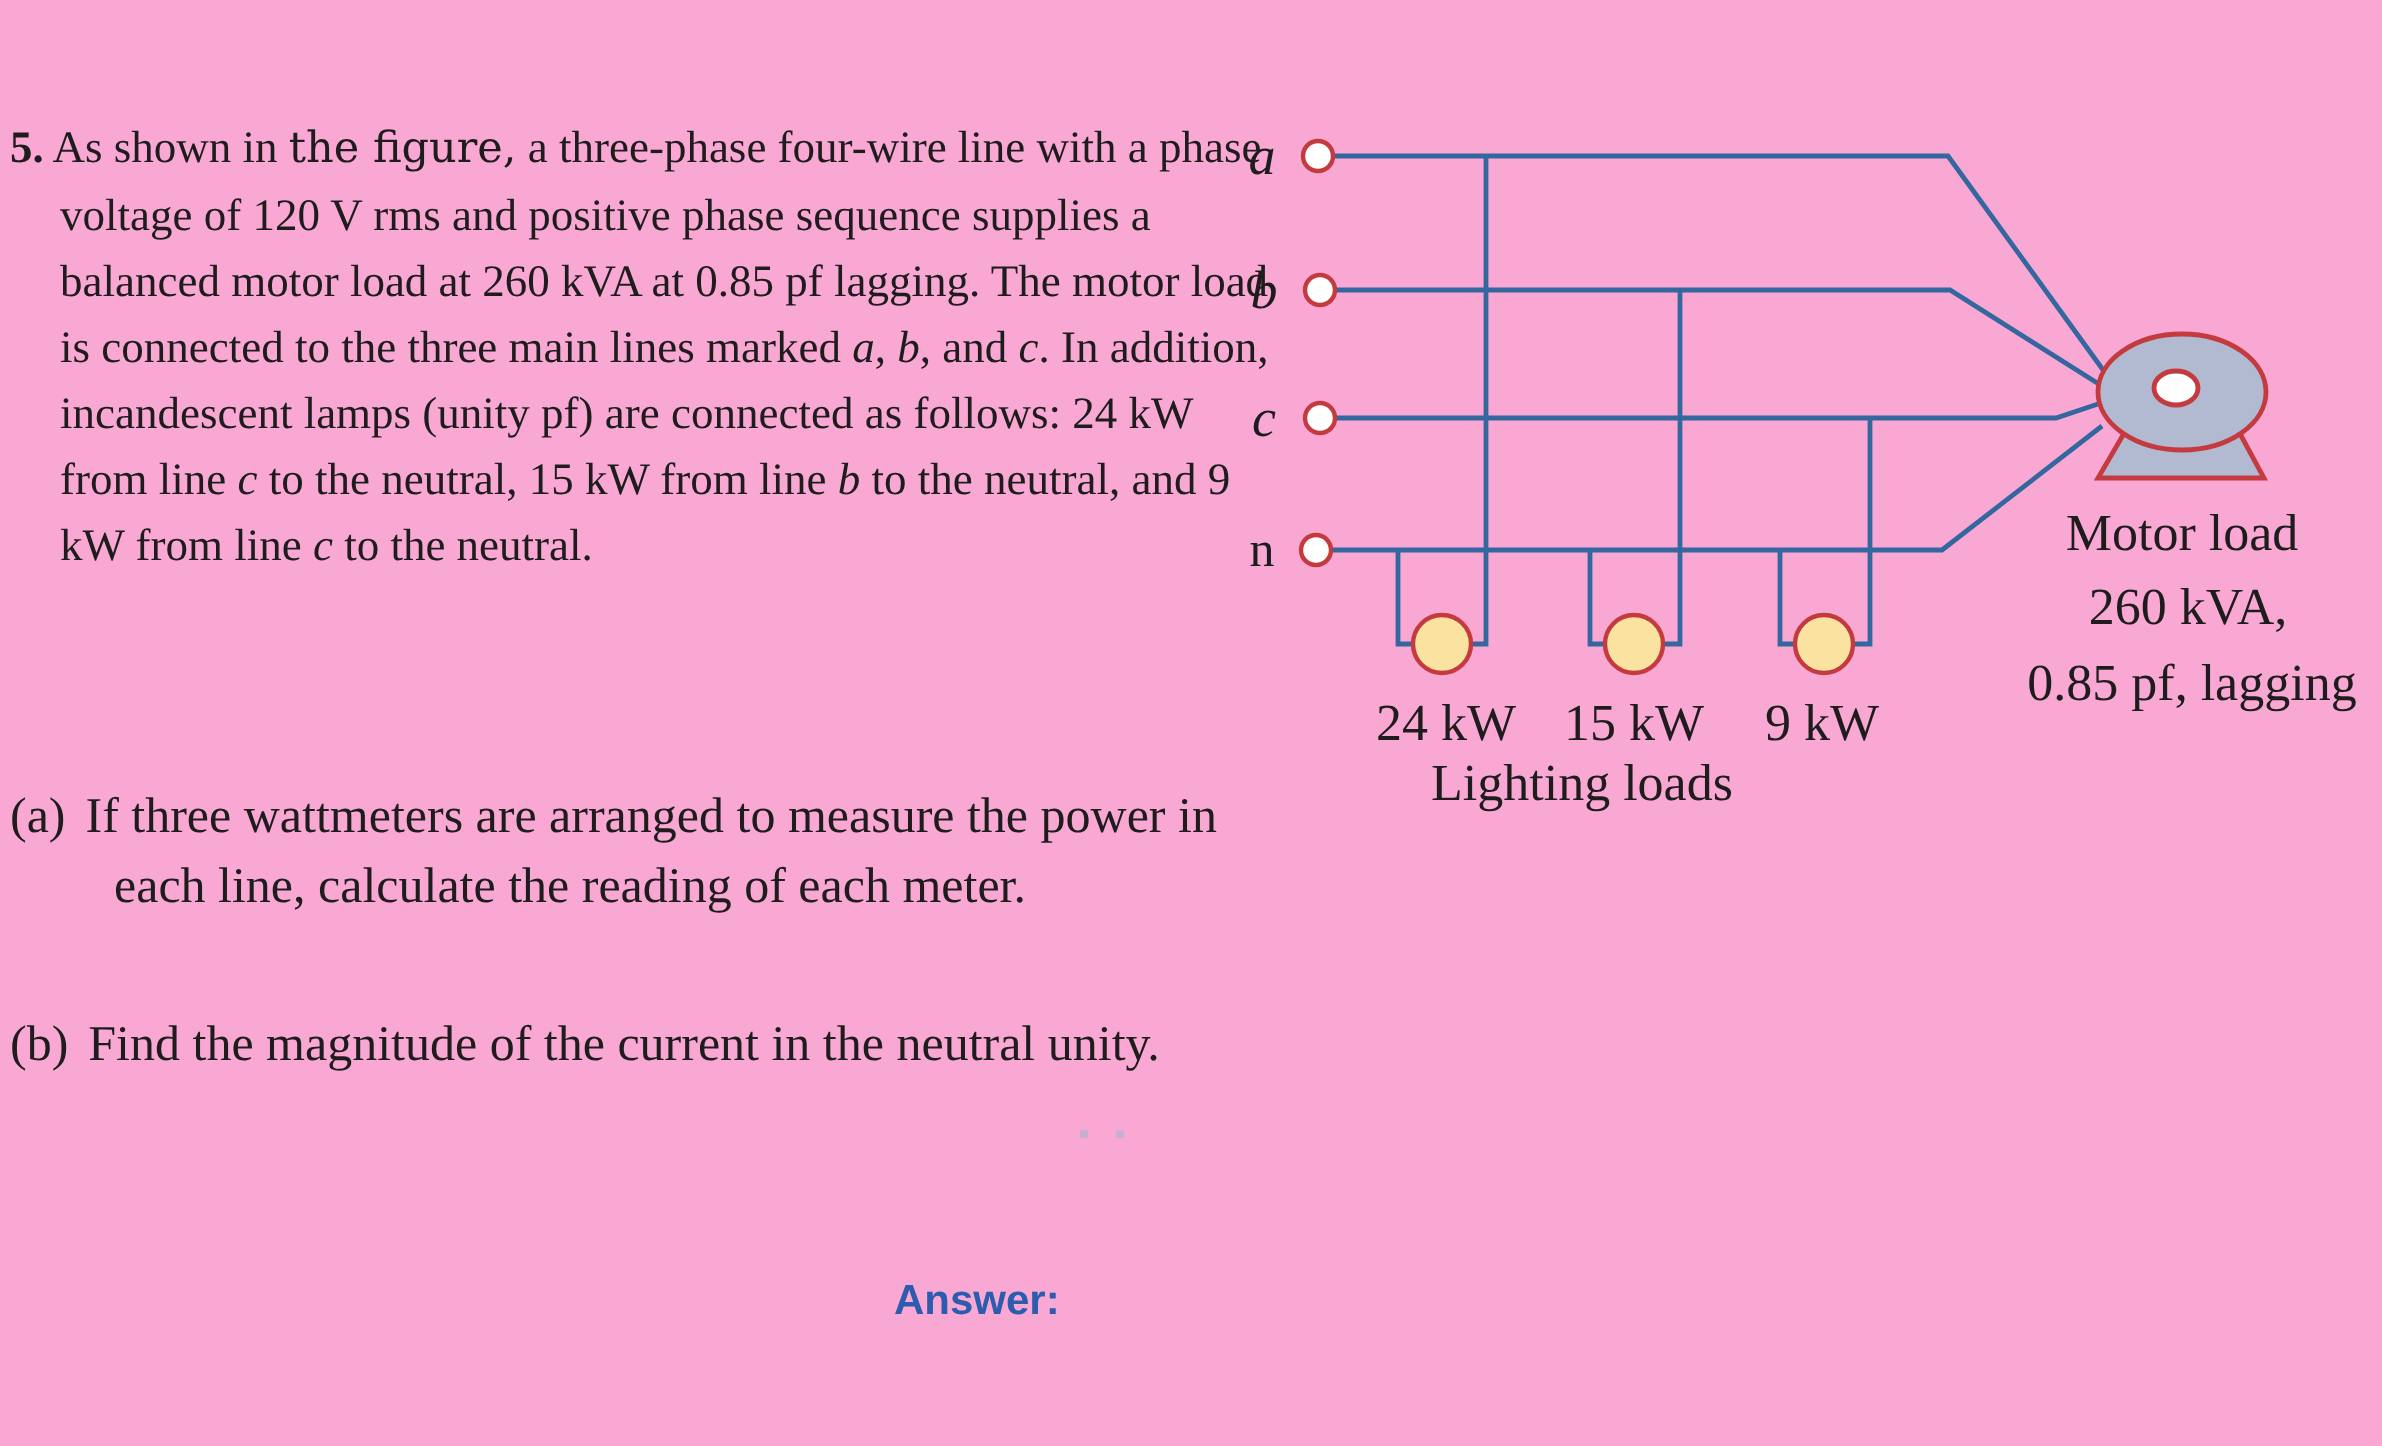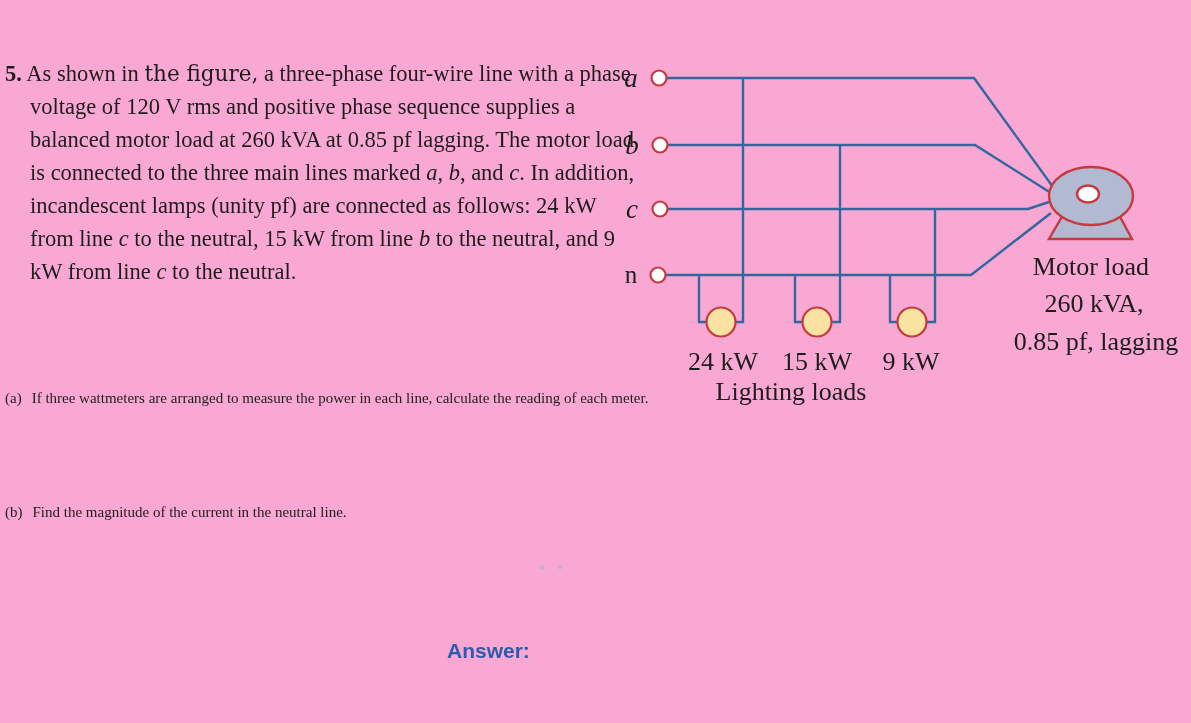--- a/index.html
+++ b/index.html
@@ -25,21 +25,21 @@
     text-indent: -25px;
   }
   .prob-num { font-weight: bold; }
   .figure-ref { font-family: "DejaVu Serif", serif; font-size: 21.5px; }
   .var { font-style: italic; }
 
   .part {
     position: absolute;
     left: 5px;
     width: 600px;
-    font-size: 15px;
+    font-size: 25px;
     line-height: 35px;
     padding-left: 52px;
     text-indent: -52px;
   }
   .part-label { margin-right: 10px; }
   #part-a { top: 366px; }
   #part-b { top: 480px; }
 
   
   #figure-svg { position: absolute; left: 600px; top: 40px; }
@@ -81,21 +81,21 @@
 </style>
 </head>
 <body>
 
 <div id="page">
 
   <p class="problem-para"><span class="prob-num">5.</span><span> As shown in </span><span class="figure-ref">the figure,</span><span> a three-phase four-wire line with a phase voltage of 120 V rms and positive phase sequence supplies a balanced motor load at 260 kVA at 0.85 pf lagging. The motor load is connected to the three main lines marked </span><span class="var">a</span><span>, </span><span class="var">b</span><span>, and </span><span class="var">c</span><span>. In addition, incandescent lamps (unity pf) are connected as follows: 24 kW from line </span><span class="var">c</span><span> to the neutral, 15 kW from line </span><span class="var">b</span><span> to the neutral, and 9 kW from line </span><span class="var">c</span><span> to the neutral.</span></p>
 
   <p class="part" id="part-a"><span class="part-label">(a)</span><span>If three wattmeters are arranged to measure the power in each line, calculate the reading of each meter.</span></p>
 
-  <p class="part" id="part-b"><span class="part-label">(b)</span><span>Find the magnitude of the current in the neutral line.</span></p>
+  <p class="part" id="part-b"><span class="part-label">(b)</span><span>Find the magnitude of the current in the neutral unity.</span></p>
 
   <svg id="figure-svg" width="591" height="380" viewBox="600 40 591 380">
 
     <path class="wire" d="M 667 78 H 974 L 1053 187"></path>
     <path class="wire" d="M 668 145 H 975 L 1051 193"></path>
     <path class="wire" d="M 668 209 H 1028 L 1049 202"></path>
     <path class="wire" d="M 666 275 H 971 L 1051 213"></path>
 
     <path class="wire" d="M 743 78 V 322 H 736"></path>
     <path class="wire" d="M 840 145 V 322 H 832"></path>

